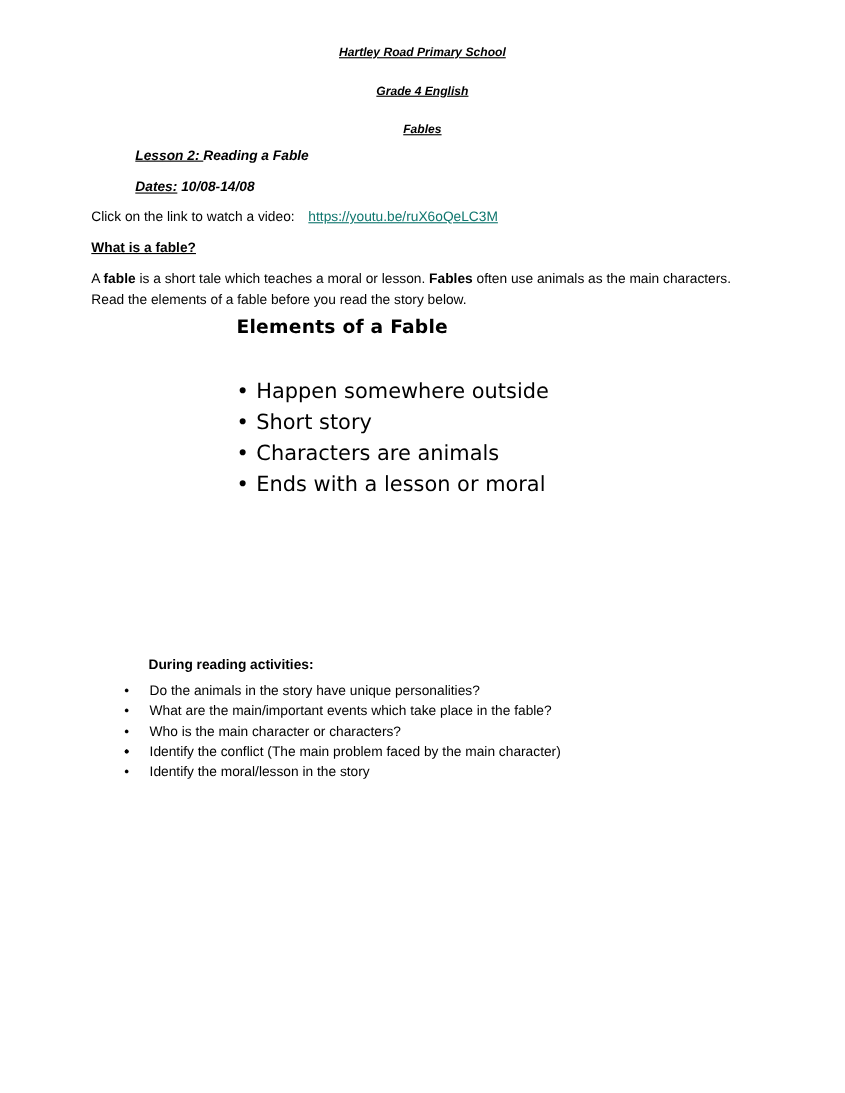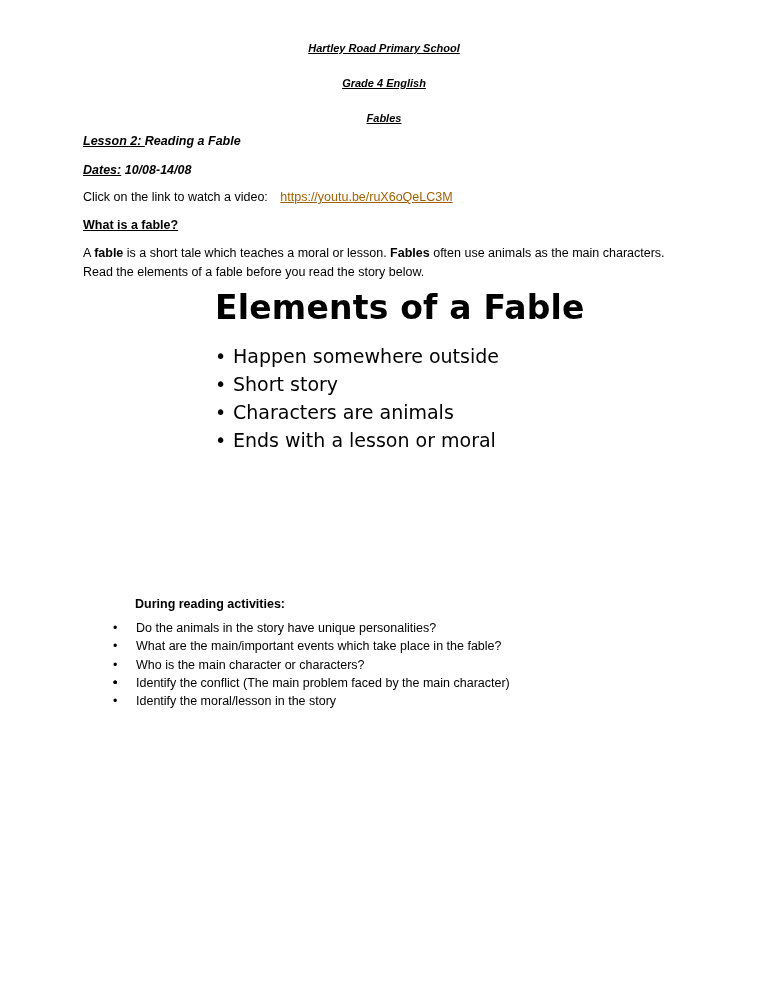--- a/index.html
+++ b/index.html
@@ -7,32 +7,32 @@
     width: 768px; height: 994px; position: relative; overflow: hidden;
     font-family: "Liberation Sans", sans-serif; color: #000;
     font-size: 12.5px;
   }
   .center-title {
     position: absolute; left: 0; width: 768px; text-align: center;
     font-weight: bold; font-style: italic; text-decoration: underline;
     font-size: 11px;
   }
   .line { position: absolute; left: 83px; white-space: nowrap; }
-  .bi { font-weight: bold; font-style: italic; }
+  .bi { font-weight: bold; font-style: italic; margin-left: 40px; }
   .u { text-decoration: underline; }
   .b { font-weight: bold; }
-  a.link { color: #a16207; text-decoration: underline; }
+  a.link { color: #0f766e; text-decoration: underline; }
   .para { position: absolute; left: 83px; width: 610px; line-height: 19px; }
   .fig {
     position: absolute; left: 205px; top: 280px; width: 300px; height: 265px;
     background: #fff;
     font-family: "DejaVu Sans", sans-serif;
   }
   .fig-title {
-    position: absolute; left: 10px; top: 8px; font-size: 33px; font-weight: 900;
+    position: absolute; left: 10px; top: 8px; font-size: 17px; font-weight: 900;
     letter-spacing: 0.2px; white-space: nowrap;
     font-family: "DejaVu Sans", sans-serif;
   }
   .fig-list { position: absolute; left: 10px; top: 62px; margin: 0; padding: 0; list-style: none; }
   .fig-list li { font-size: 19px; line-height: 28px; white-space: nowrap; }
   .fig-list li::before { content: "\2022"; display: inline-block; width: 18px; }
   .fig-note { position: absolute; left: 10px; top: 228px; font-size: 19px; white-space: nowrap; }
   .activities { position: absolute; left: 135px; top: 597px; font-weight: bold; }
   .bullets { position: absolute; left: 113px; top: 619px; margin: 0; padding: 0; list-style: none; }
   .bullets li { position: relative; padding-left: 23px; line-height: 18.3px; white-space: nowrap; font-size: 12.5px; }

